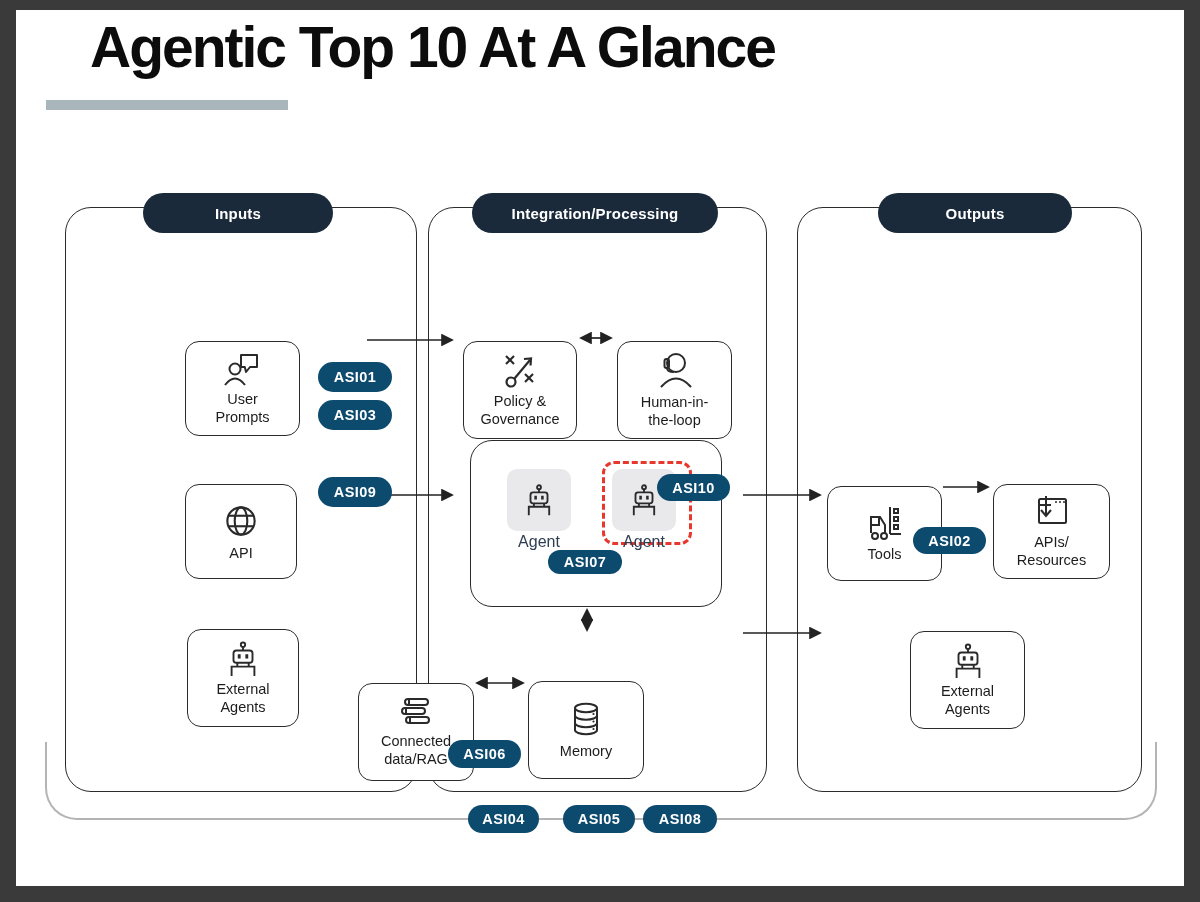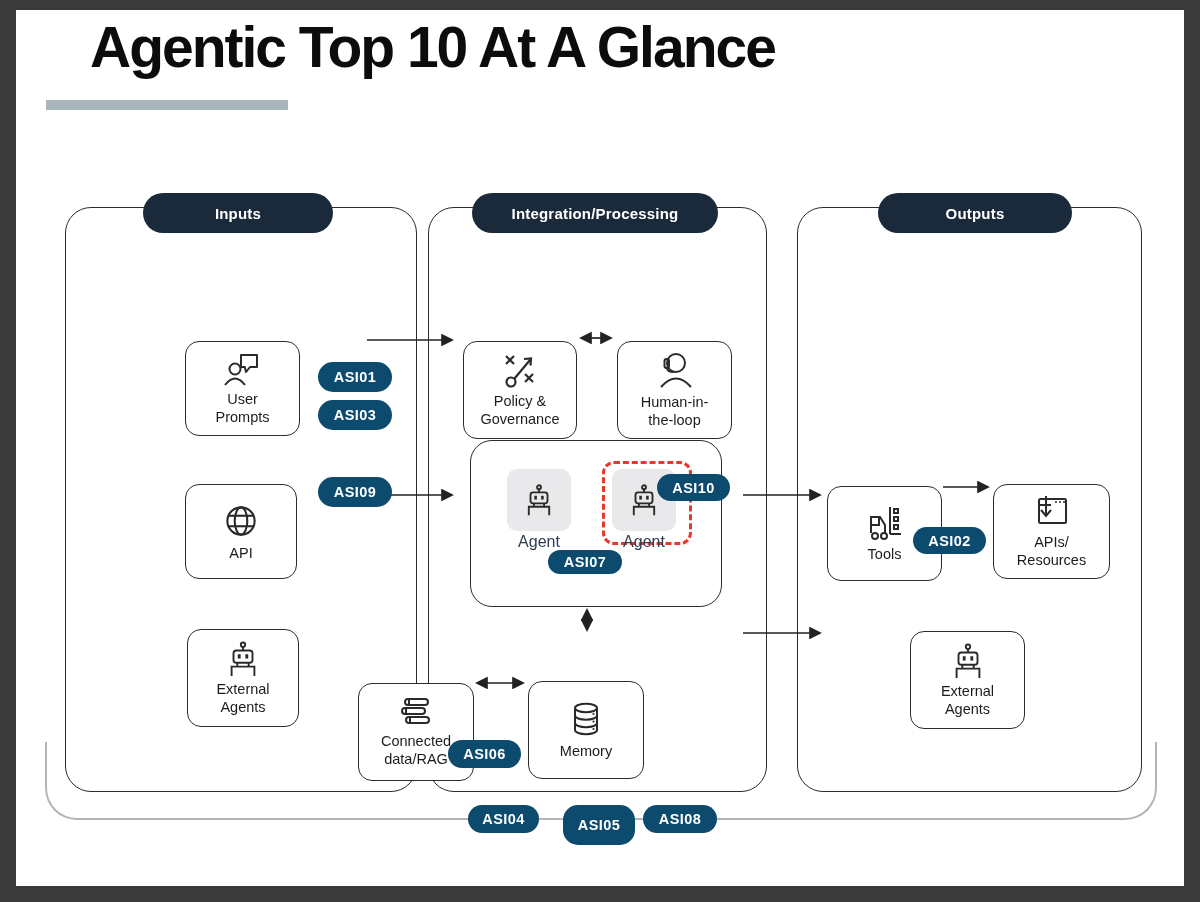--- a/index.html
+++ b/index.html
@@ -82,21 +82,21 @@
     display:flex;align-items:center;justify-content:center;z-index:5;
   }
   .b-asi01{left:318px;top:362px;width:74px;height:30px;}
   .b-asi03{left:318px;top:400px;width:74px;height:30px;}
   .b-asi09{left:318px;top:437px;width:74px;height:30px;margin-top:40px;}
   .b-asi10{left:657px;top:474px;width:73px;height:27px;}
   .b-asi07{left:548px;top:550px;width:74px;height:24px;text-align:right;}
   .b-asi06{left:448px;top:740px;width:73px;height:28px;}
   .b-asi02{left:913px;top:527px;width:73px;height:27px;}
   .b-asi04{left:468px;top:805px;width:71px;height:28px;}
-  .b-asi05{left:563px;top:805px;width:72px;height:40px;}
+  .b-asi05{left:563px;top:805px;width:72px;height:28px;}
   .b-asi08{left:643px;top:805px;width:74px;height:28px;}
   .outer-wrapper{
     position:absolute;left:45px;top:742px;width:1108px;height:76px;
     border:2.5px solid #b4b4b4;border-top:none;
     border-radius:0 0 32px 32px;z-index:0;
   }
   .arrow-layer{
     position:absolute;left:0;top:0;width:1200px;height:902px;
     z-index:2;pointer-events:none;
   }

